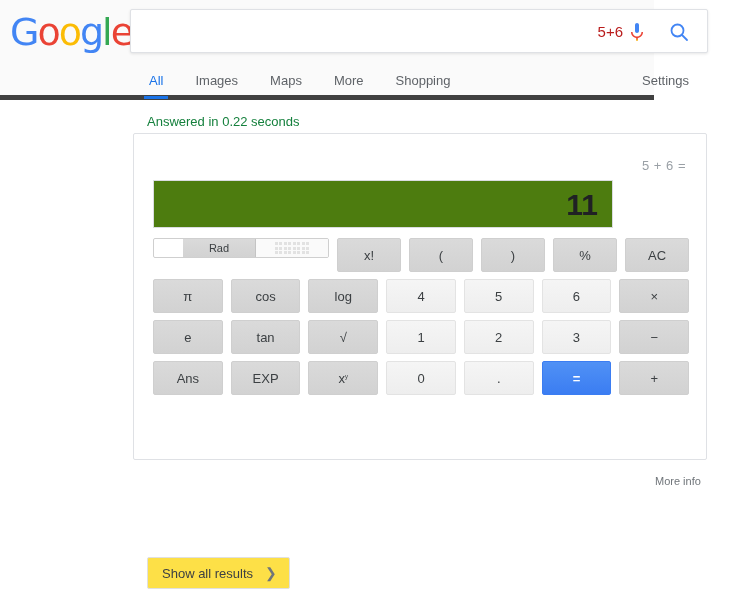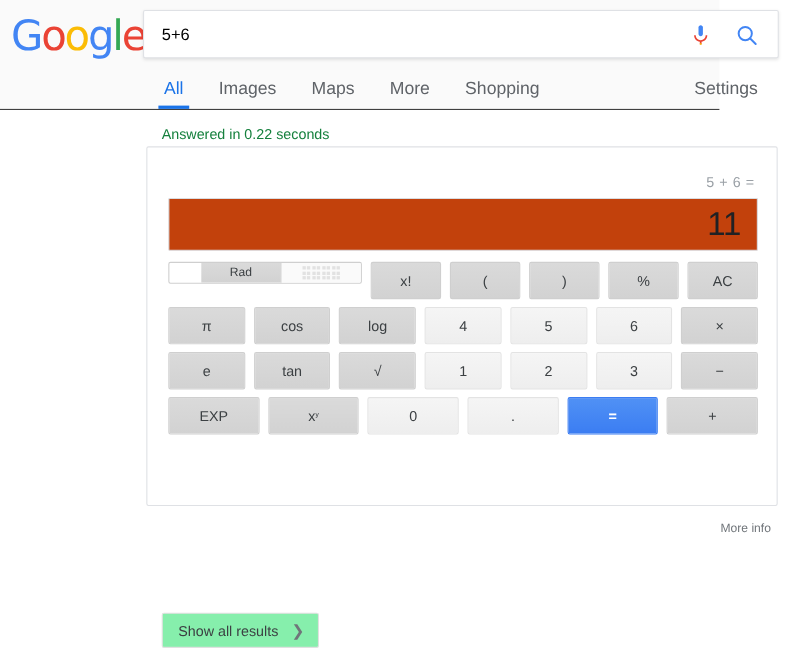--- a/index.html
+++ b/index.html
@@ -10,21 +10,21 @@
     font-family: "Liberation Sans", sans-serif;
     overflow: hidden;
   }
 
   
   .header {
     position: relative;
     width: 654px;
     height: 100px;
     background: #fafafa;
-    border-bottom: 1px solid #404040;
+    border-bottom: 5px solid #404040;
   }
   .logo {
     position: absolute;
     left: 10px; top: 12px;
     font-family: "DejaVu Sans", sans-serif;
     font-size: 38px;
     letter-spacing: -2px;
     line-height: 40px;
     user-select: none;
   }
@@ -39,22 +39,23 @@
     border-radius: 2px;
     box-shadow: 0 1px 3px rgba(0,0,0,0.10);
   }
   .search-input {
     position: absolute;
     left: 14px; top: 0;
     width: 480px; height: 42px;
     border: none; outline: none;
     font-family: "Liberation Sans", sans-serif;
     font-size: 15px;
-    color: #000000;
+    color: #b91c1c;
     background: transparent;
+    text-align: right;
   }
   .mic-btn {
     position: absolute;
     right: 58px; top: 10px;
     width: 24px; height: 24px;
     cursor: pointer;
   }
   .search-btn {
     position: absolute;
     right: 16px; top: 10px;
@@ -68,21 +69,21 @@
     left: 0; top: 66px;
     width: 735px; height: 33px;
   }
   .nav-left { position: absolute; left: 133px; top: 0; display: flex; }
   .nav-right { position: absolute; right: 30px; top: 0; display: flex; flex-direction: column; }
   .nav-item {
     position: relative;
     padding: 0 16px;
     height: 33px;
     line-height: 30px;
-    font-size: 16px;
+    font-size: 13px;
     color: #5f6368;
     cursor: pointer;
     white-space: nowrap;
   }
   .nav-item.active { color: #1a73e8; }
   .nav-item.active::after {
     content: "";
     position: absolute;
     left: 11px; right: 11px; bottom: 0;
     height: 3px;
@@ -109,24 +110,25 @@
   .expr {
     position: absolute;
     right: 20px; top: 24px;
     font-size: 13px;
     color: #9aa0a6;
     letter-spacing: 0.5px;
   }
   .display {
     position: absolute;
     left: 19px; top: 46px;
-    width: 536px; height: 48px;
+    width: 460px; height: 48px;
     border: 1px solid #dadce0;
     border-radius: 1px;
-    background: #c2410c;
+    background: #4d7c0f;
+    font-weight: bold;
   }
   .display-value {
     position: absolute;
     right: 14px; top: 4px;
     font-size: 30px;
     color: #202124;
     font-family: "Liberation Sans", sans-serif;
     line-height: 40px;
   }
 
@@ -215,21 +217,21 @@
     color: #70757a;
     cursor: pointer;
   }
 
   
   .show-all {
     position: absolute;
     left: 147px; top: 557px;
     height: 32px;
     padding: 0 12px 0 14px;
-    background: #86efac;
+    background: #fde047;
     border: 1px solid #e0e0e0;
     border-radius: 2px;
     display: flex;
     align-items: center;
     gap: 12px;
     font-size: 13px;
     color: #3c4043;
     cursor: pointer;
   }
   .chev { color: #70757a; font-size: 14px; }
@@ -337,20 +339,21 @@
         <div class="krow">
           <div class="key fn">e</div>
           <div class="key fn">tan</div>
           <div class="key fn">√</div>
           <div class="key num">1</div>
           <div class="key num">2</div>
           <div class="key num">3</div>
           <div class="key fn">−</div>
         </div>
         <div class="krow">
+          <div class="key fn">Ans</div>
           <div class="key fn">EXP</div>
           <div class="key fn sup">x<sup>ʸ</sup></div>
           <div class="key num">0</div>
           <div class="key num">.</div>
           <div class="key equals">=</div>
           <div class="key fn">+</div>
         </div>
       </div>
   </div>
 </div>

